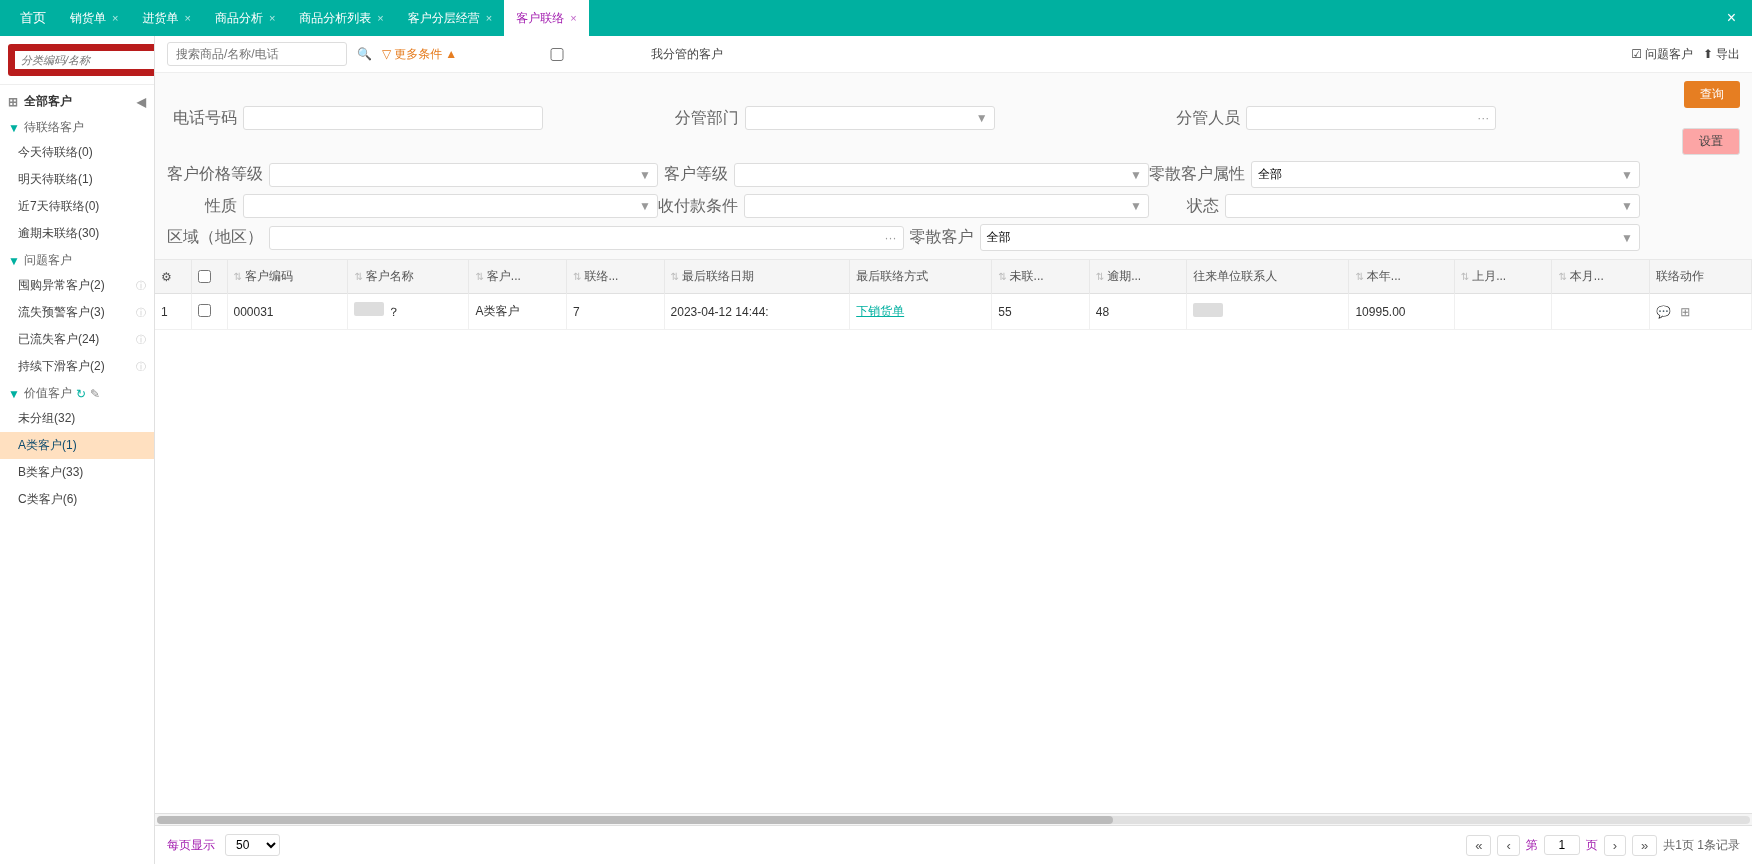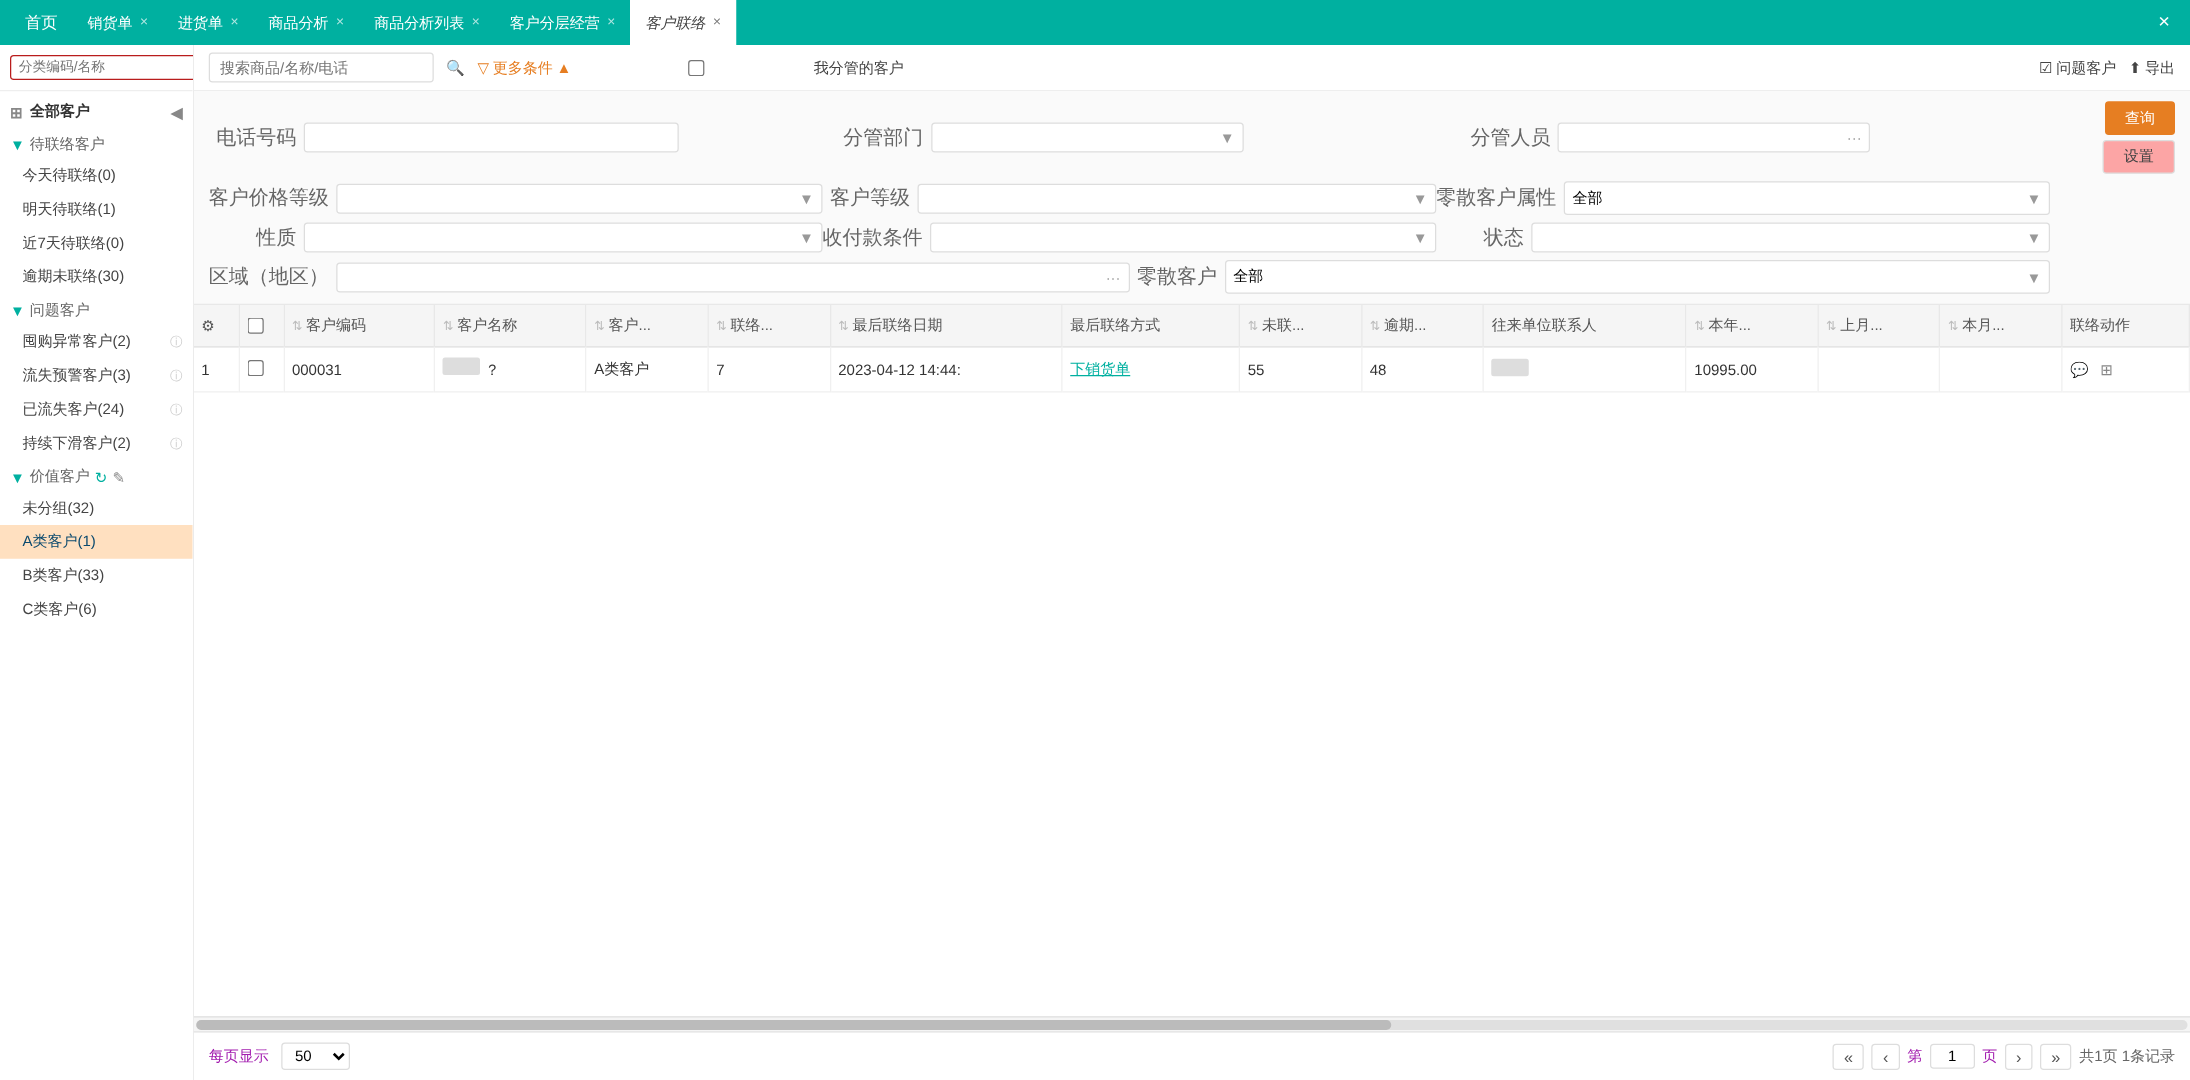--- a/index.html
+++ b/index.html
@@ -19,22 +19,21 @@
       height: 36px;
       display: flex;
       align-items: center;
       cursor: pointer;
       color: white;
       font-size: 13px;
       white-space: nowrap;
     }
     .top-nav .nav-item.active {
       background: white;
-      color: #404040;
-      font-style: italic;
+      color: #a21caf;
     }
     .top-nav .nav-item .close-x {
       margin-left: 6px;
       font-size: 11px;
       opacity: 0.7;
     }
     .top-nav .spacer { flex: 1; }
     .top-nav .close-btn {
       color: white;
       cursor: pointer;
@@ -58,25 +57,26 @@
       overflow-y: auto;
     }
     .sidebar-search {
       padding: 8px;
       display: flex;
       align-items: center;
       border-bottom: 1px solid #eee;
     }
     .sidebar-search input {
       flex: 1;
-      border: 1px solid #b91c1c;
+      border: 7px solid #b91c1c;
       border-radius: 3px;
       padding: 3px 6px;
       font-size: 11px;
       outline: none;
+      font-style: italic;
     }
     .sidebar-section-header {
       padding: 8px 8px 4px 8px;
       font-weight: bold;
       color: #333;
       display: flex;
       align-items: center;
       cursor: pointer;
     }
     .sidebar-section-header .grid-icon {
@@ -208,21 +208,21 @@
       border: 1px solid #ddd;
       border-radius: 3px;
       padding: 4px 6px;
       font-size: 12px;
       background: white;
       outline: none;
     }
     .action-btns {
       display: flex;
       flex-direction: column;
-      gap: 4px;
+      gap: 20px;
       justify-content: center;
       align-items: flex-end;
       padding-left: 10px;
     }
     .btn-query {
       background: #e67e22;
       color: white;
       border: none;
       border-radius: 3px;
       padding: 5px 16px;

